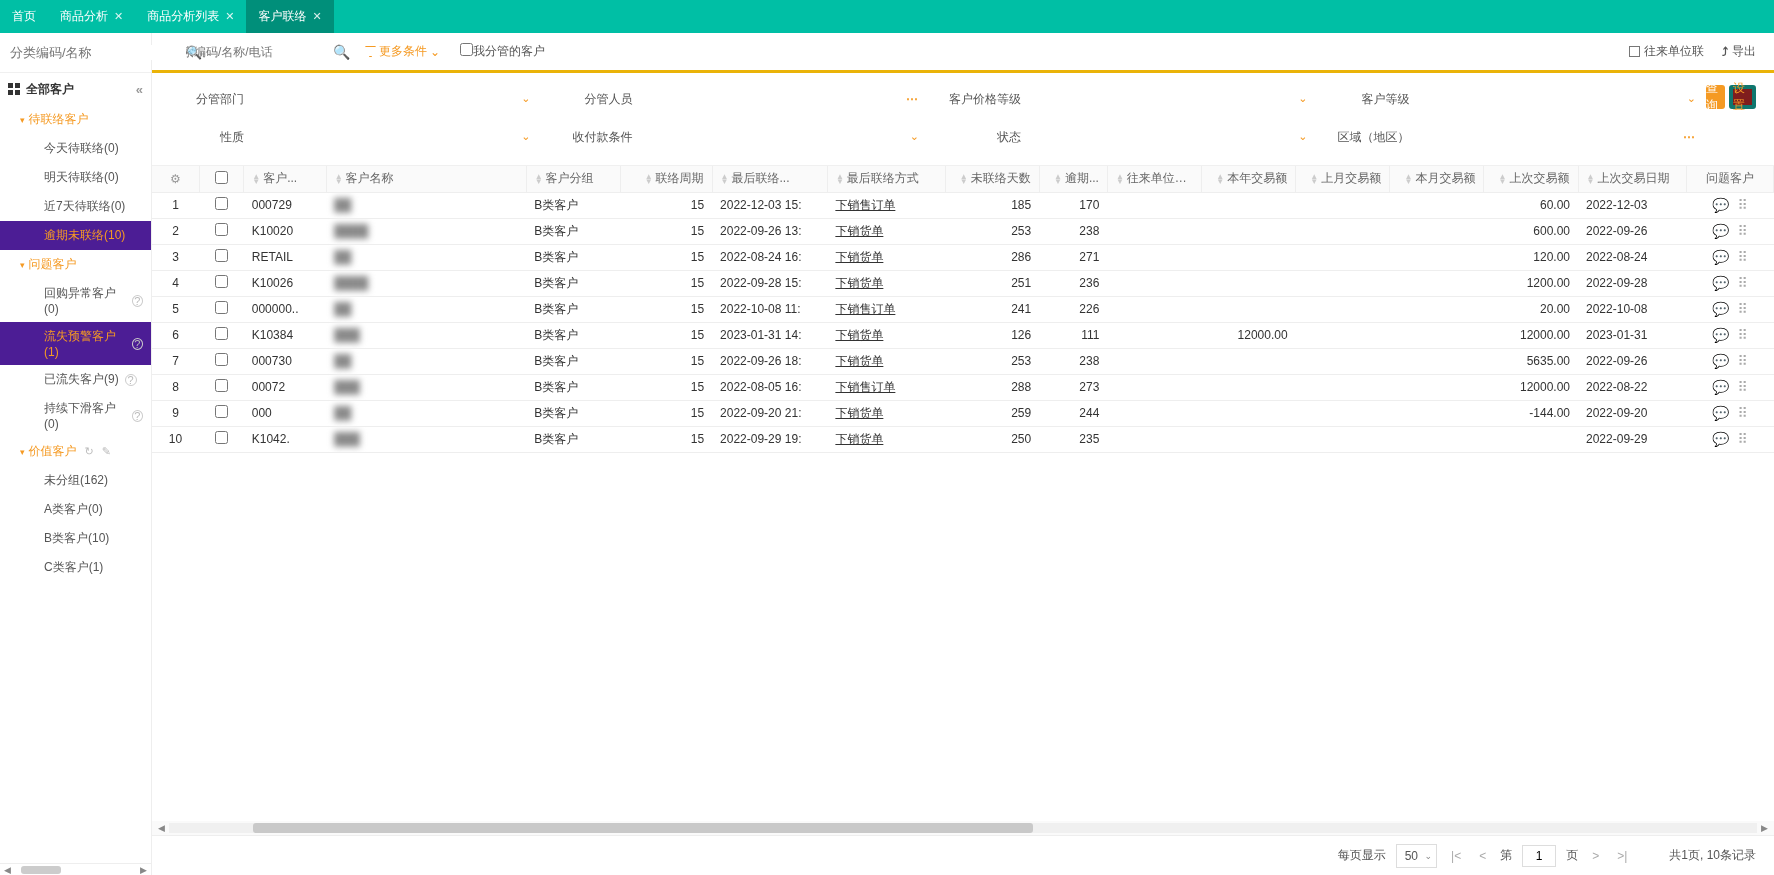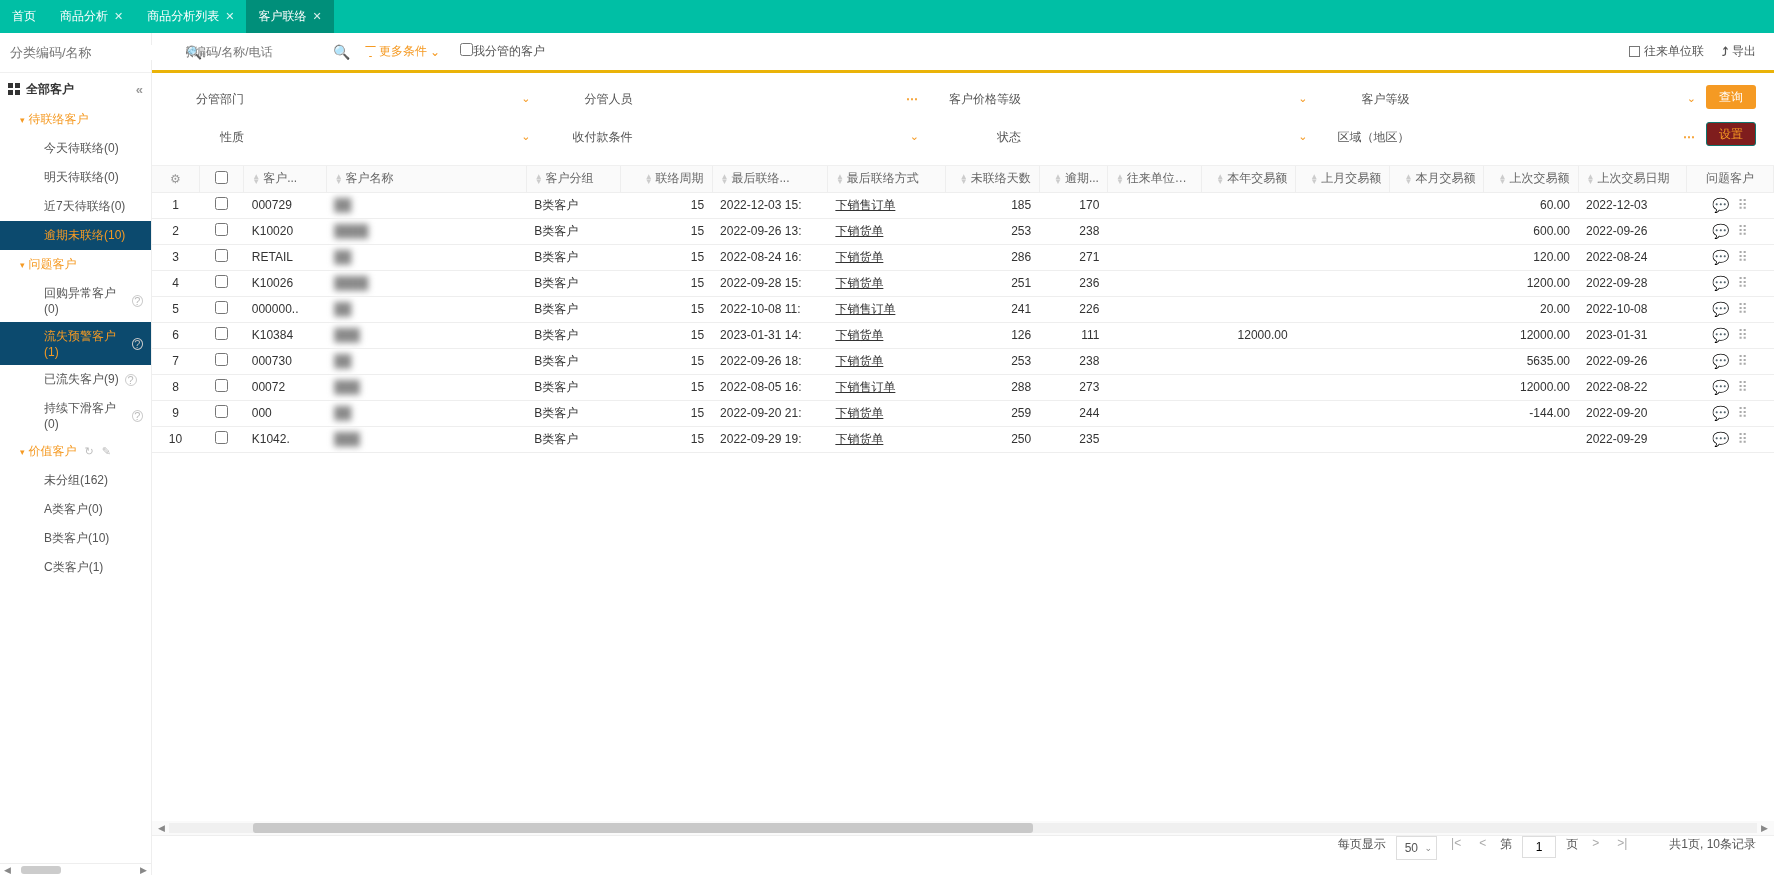--- a/index.html
+++ b/index.html
@@ -17,21 +17,21 @@
 .grid-icon{width:12px;height:12px;display:inline-block;background:
  linear-gradient(#333,#333) 0 0/5px 5px no-repeat,
  linear-gradient(#333,#333) 7px 0/5px 5px no-repeat,
  linear-gradient(#333,#333) 0 7px/5px 5px no-repeat,
  linear-gradient(#333,#333) 7px 7px/5px 5px no-repeat}
 .collapse{margin-left:auto;color:#999;font-size:13px}
 .tree{flex:1;overflow:auto}
 .treegrp{padding:6px 8px 6px 20px;color:#f59a23;font-size:12px;display:flex;align-items:center;gap:4px}
 .treegrp .caret{font-size:9px}
 .treeitem{padding:6px 8px 6px 44px;color:#555;display:flex;align-items:center;gap:4px;cursor:pointer}
-.treeitem.sel{background:#0c4a6e;color:#f59a23}
+.treeitem.sel{background:#4c1d95;color:#f59a23}
 .treeitem .q{color:#bbb;font-size:11px;border:1px solid #ccc;border-radius:50%;width:12px;height:12px;display:inline-flex;align-items:center;justify-content:center;margin-left:2px}
 .treegrp .ic{color:#bbb;font-size:11px;margin-left:4px}
 .sb-scroll{height:12px;border-top:1px solid #eee;display:flex;align-items:center;padding:0 2px}
 .sb-scroll .thumb{height:8px;background:#ccc;border-radius:3px;width:40px;margin-left:8px}
 .sb-scroll .arr{color:#888;font-size:9px;padding:0 2px}
 .main{flex:1;display:flex;flex-direction:column;min-width:0}
 .topbar{height:40px;display:flex;align-items:center;padding:0 18px;gap:20px;border-bottom:3px solid #eab308}
 .searchwrap{display:flex;align-items:center;gap:8px;width:175px}
 .searchwrap input{border:none;outline:none;flex:1;color:#666}
 .searchwrap .mag{color:#f59a23;font-size:14px}
@@ -43,37 +43,37 @@
 .topright span{display:flex;align-items:center;gap:4px;cursor:pointer}
 .piclk{width:11px;height:11px;border:1px solid #777}
 .exp{font-weight:bold}
 .filterpanel{padding:12px 18px 4px 18px;border-bottom:1px solid #f0f0f0;display:flex;align-items:flex-start;gap:10px}
 .fgrid{flex:1;display:grid;grid-template-columns:repeat(4,1fr);gap:10px 28px}
 .fcell{display:flex;align-items:center}
 .flabel{width:86px;text-align:right;color:#555;padding-right:12px}
 .finput{flex:1;height:28px;border-bottom:1px solid transparent;position:relative;display:flex;align-items:center}
 .finput .drop{margin-left:auto;color:#f59a23;font-size:11px}
 .finput .dots{margin-left:auto;color:#f59a23;letter-spacing:1px;font-weight:bold}
-.fbtncol{width:50px;display:flex;flex-direction:column;gap:13px}
+.fbtncol{width:50px;display:flex;flex-direction:row;gap:4px}
 .btn{height:24px;border-radius:3px;display:flex;align-items:center;justify-content:center;cursor:pointer;font-size:12px}
 .btn-pri{background:#f59a23;color:#fff}
-.btn-sec{border:1px solid #0f766e;color:#f59a23;background:#7f1d1d}
+.btn-sec{border:4px solid #0f766e;color:#f59a23;background:#7f1d1d}
 .tablewrap{flex:1;overflow:auto;position:relative}
 table{border-collapse:collapse;width:100%;table-layout:fixed}
 th,td{border-bottom:1px solid #eee;padding:0 8px;height:26px;text-align:left;color:#555;overflow:hidden;text-overflow:ellipsis;white-space:nowrap}
 th{background:#fafafa;font-weight:400;color:#666;position:relative;border-right:1px solid #eee}
 th .sort{color:#ccc;font-size:8px;margin-right:3px;display:inline-block;line-height:5px;vertical-align:middle}
 td{color:#333}
 .num{text-align:right}
 .ctr{text-align:center}
 .lnk{color:#333;text-decoration:underline;cursor:pointer}
 input.rowchk{width:13px;height:13px}
 .gear{color:#999}
 .acticon{color:#aaa;font-size:14px;cursor:pointer;margin:0 4px;display:inline-block}
-.pager{height:40px;display:flex;justify-content:flex-end;padding:0 18px;gap:10px;color:#555;border-top:1px solid #eee}
+.pager{height:40px;display:flex;align-items:center;justify-content:flex-end;padding:0 18px;gap:10px;color:#555;border-top:1px solid #eee}
 .pgsel{border:1px solid #ddd;height:24px;padding:0 18px 0 8px;position:relative;display:flex;align-items:center}
 .pgsel .drop{position:absolute;right:4px;font-size:9px;color:#888}
 .pgbtn{color:#aaa;padding:0 4px;cursor:pointer}
 .pginput{width:34px;height:22px;border:1px solid #ddd;text-align:center}
 .hscroll{height:14px;background:#fafafa;display:flex;align-items:center;padding:0 4px}
 .hscroll .track{flex:1;height:10px;background:#f0f0f0;position:relative;margin:0 2px}
 .hscroll .thumb{position:absolute;left:84px;width:780px;height:10px;background:#c9c9c9;border-radius:3px}
 .hscroll .arr{color:#888;font-size:9px;padding:0 2px}
 .blurred{filter:blur(3px);color:#888}
 </style>

